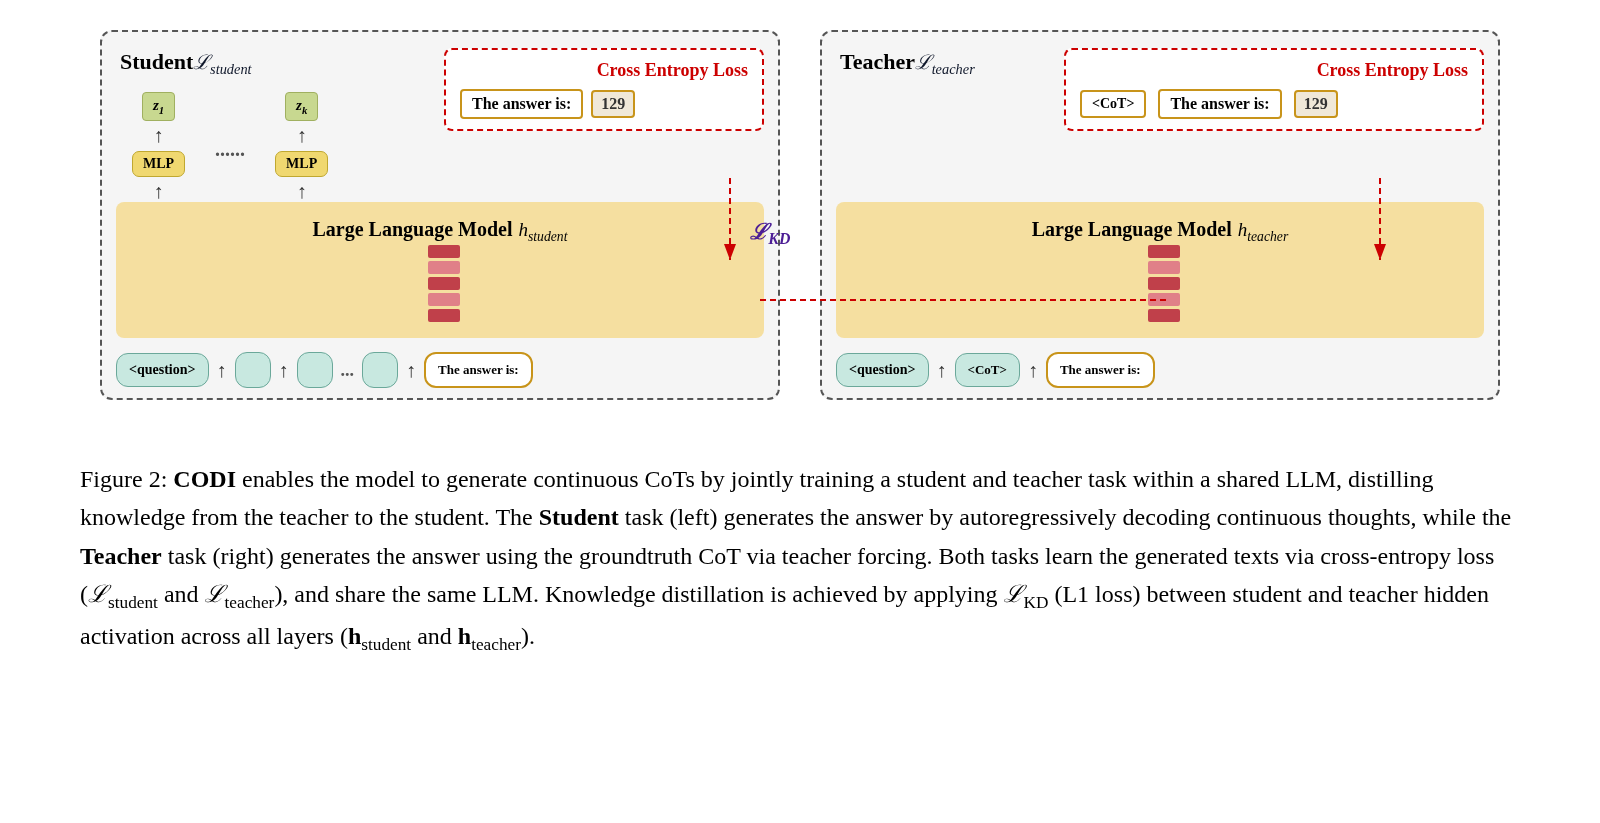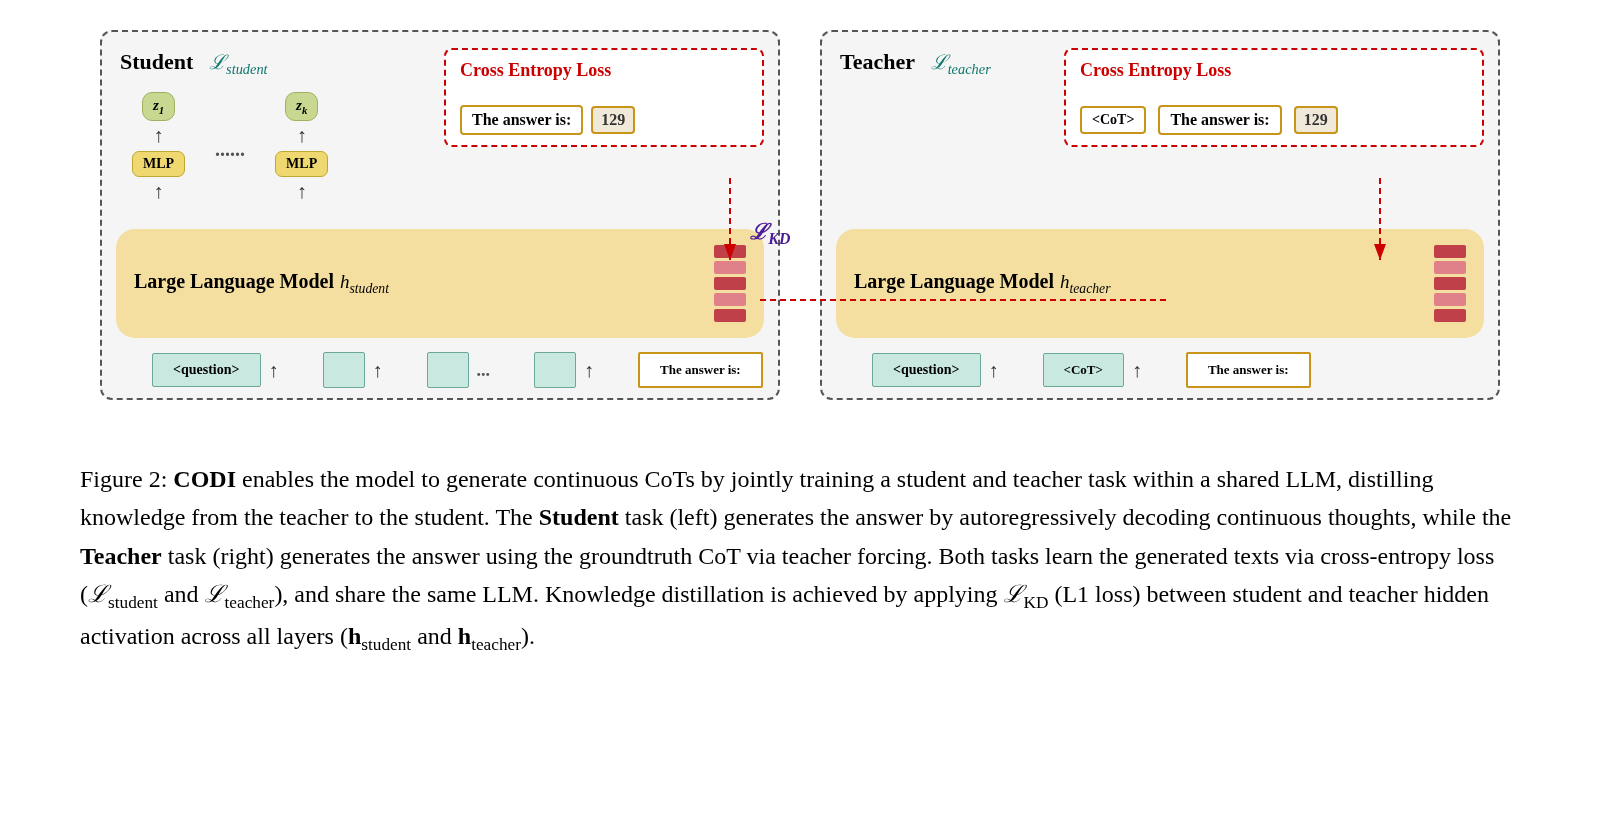--- a/index.html
+++ b/index.html
@@ -37,24 +37,24 @@
       width: 680px;
     }
 
     .section-title {
       font-size: 22px;
       font-weight: bold;
       margin-bottom: 12px;
     }
 
     .loss-label {
-      color: #0f766e;
+      color: #0f172a;
       font-style: italic;
       font-size: 20px;
-      margin-left: 16px;
+      margin-left: 0;
     }
 
     
     .cel-box {
       border: 2.5px dashed #cc0000;
       border-radius: 8px;
       padding: 10px 14px;
       background: #fff;
       position: absolute;
       top: 16px;
@@ -63,22 +63,22 @@
     }
 
     .teacher-box .cel-box {
       width: 380px;
     }
 
     .cel-title {
       color: #cc0000;
       font-weight: bold;
       font-size: 18px;
-      margin-bottom: 24px;
-      text-align: left;
+      margin-bottom: 8px;
+      text-align: right;
     }
 
     .cel-content {
       display: flex;
       align-items: center;
       gap: 8px;
       font-size: 16px;
       font-weight: bold;
     }
 
@@ -97,27 +97,28 @@
       padding: 3px 8px;
       background: #f0e8d8;
       font-size: 16px;
       font-weight: bold;
       color: #333;
     }
 
     
     .llm-row {
       background: #f5dfa0;
-      border-radius: 19px;
+      border-radius: 8px;
       padding: 16px 18px;
       display: flex;
       align-items: center;
       justify-content: space-between;
       margin-top: 100px;
       position: relative;
+      flex-direction: column;
     }
 
     .llm-title {
       font-size: 20px;
       font-weight: bold;
     }
 
     .h-label {
       font-style: italic;
       font-size: 19px;
@@ -128,44 +129,43 @@
     .tokens-row {
       display: flex;
       align-items: center;
       gap: 8px;
       margin-top: 14px;
       flex-wrap: nowrap;
     }
 
     .token-box {
       border: 1.5px solid #6ba89a;
-      border-radius: 2px;
-      padding: 8px 20px;
+      border-radius: 12px;
+      padding: 8px 12px;
       background: #c8e8e0;
       font-size: 14px;
       font-weight: bold;
-      margin-left: 36px;
     }
 
     .token-box-answer {
       border: 2px solid #c8941a;
       background: #fff;
     }
 
     .mlp-col {
       display: flex;
       flex-direction: column;
       align-items: center;
       gap: 4px;
     }
 
     .z-label {
       background: #c8d890;
       border: 1.5px solid #a0b060;
-      border-radius: 10px;
+      border-radius: 4px;
       padding: 4px 10px;
       font-size: 15px;
       font-style: italic;
       font-weight: bold;
     }
 
     .mlp-box {
       background: #f0d870;
       border: 1.5px solid #c0a830;
       border-radius: 7px;

